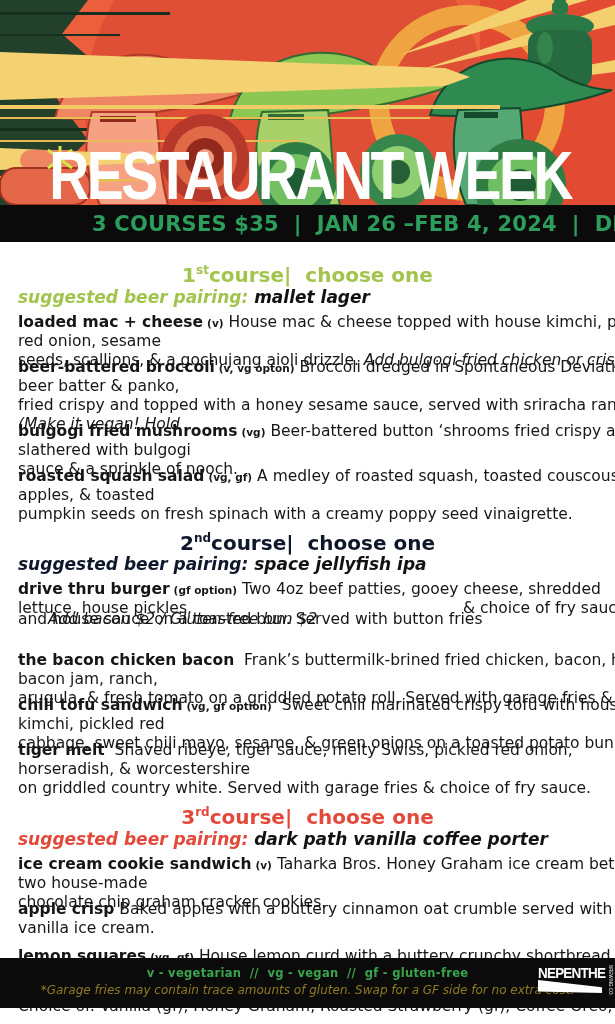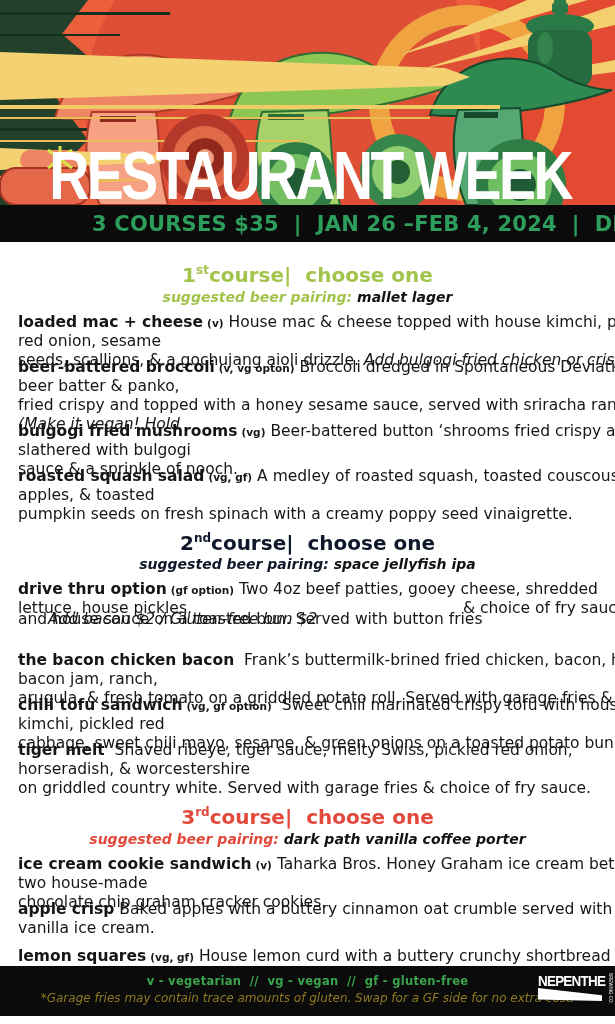--- a/index.html
+++ b/index.html
@@ -18,35 +18,35 @@
     font-family:"DejaVu Sans",sans-serif;letter-spacing:.2px;}
   
   .menu{padding:4px 0 0 18px;font-size:15.5px;line-height:19px;}
   .line{white-space:pre;height:19px;overflow:visible;}
   .iname{font-weight:bold;}
   .tag{font-weight:bold;font-size:10.5px;position:relative;top:0;margin:0 5px 0 4px;}
   .it{font-style:italic;}
   .course-head{text-align:center;font-weight:bold;font-size:20px;line-height:24px;white-space:pre;
     margin:2px 18px 0 0;}
   .course-head sup{font-size:12px;}
-  .pairing{text-align:center;font-style:italic;font-weight:bold;font-size:14px;line-height:20px;
+  .pairing{text-align:left;font-style:italic;font-weight:bold;font-size:17px;line-height:20px;
     margin:0 18px 6px 0;white-space:pre;}
   .pname{color:#121212;}
   .sec-1 .course-head,.sec-1 .plabel{color:#a2c44c;margin-top:12px;}
   .sec-2 .course-head,.sec-2 .plabel{color:#0f172a;}
   .sec-3 .course-head,.sec-3 .plabel{color:#e2493b;}
   .item{margin:0;}
   .item.overlap{margin-top:-12px;}
   .item.gap-sm{margin-top:9px;}
   .item.gap-md{margin-top:12px;}
   .item.gap-lg{margin-top:22px;}
   .line.ovl{position:relative;margin-top:-8px;}
   .ovl-it{position:absolute;left:0;top:0;font-style:italic;margin-left:30px;}
   
-  .footer{position:absolute;left:0;bottom:8px;width:615px;height:50px;background:#0b0b0b;}
+  .footer{position:absolute;left:0;bottom:16px;width:615px;height:50px;background:#0b0b0b;}
   .legend{margin-top:8px;text-align:center;color:#3aa54c;font-weight:bold;font-size:11.5px;
     letter-spacing:.3px;white-space:pre;}
   .note{margin-top:3px;text-align:center;color:#8e7b22;font-style:italic;font-size:12px;white-space:pre;}
   .logo{position:absolute;right:5px;top:7px;width:72px;}
   .logo-text{color:#fff;font-family:"Liberation Sans",sans-serif;font-weight:bold;font-size:13.5px;
     letter-spacing:-.8px;line-height:13px;transform:scaleY(1.15);transform-origin:left top;white-space:pre;}
   .logo-wedge{width:64px;height:13px;background:#fff;margin-top:2px;
     clip-path:polygon(0 0,100% 55%,100% 100%,0 88%);}
   .logo-sub{position:absolute;right:-2px;top:0;color:#fff;font-size:4.5px;line-height:4.5px;
     writing-mode:vertical-rl;font-family:"Liberation Sans",sans-serif;white-space:pre;}
@@ -158,21 +158,21 @@
         <div class="item overlap">
           <div class="line"><span class="iname">roasted squash salad</span><span class="tag">(vg, gf)</span><span class="t">A medley of roasted squash, toasted couscous, gala</span></div>
           <div class="line"><span class="t">apples, &amp; toasted</span></div>
           <div class="line"><span class="t">pumpkin seeds on fresh spinach with a creamy poppy seed vinaigrette.</span></div>
         </div>
       </div>
       <div class="sec sec-2">
         <div class="course-head"><span class="num">2</span><sup class="ord">nd</sup><span class="word">course|</span><span class="sep">  </span><span class="rest">choose one</span></div>
         <div class="pairing"><span class="plabel">suggested beer pairing: </span><span class="pname">space jellyfish ipa</span></div>
         <div class="item">
-          <div class="line"><span class="iname">drive thru option</span><span class="tag">(gf option)</span><span class="t">Two 4oz beef patties, gooey cheese, shredded</span></div>
+          <div class="line"><span class="iname">drive thru burger</span><span class="tag">(gf option)</span><span class="t">Two 4oz beef patties, gooey cheese, shredded</span></div>
           <div class="line"><span class="t">lettuce, house pickles,                                                       &amp; choice of fry sauce.</span></div>
           <div class="line ovl"><span class="ovl-reg">and house sauce on a toasted bun. Served with button fries</span><span class="ovl-it">Add bacon $2 / Gluten-free bun $2</span></div>
         </div>
         <div class="item gap-lg">
           <div class="line"><span class="iname">the bacon chicken bacon</span><span class="t">  Frank’s buttermilk-brined fried chicken, bacon, house</span></div>
           <div class="line"><span class="t">bacon jam, ranch,</span></div>
           <div class="line"><span class="t">arugula, &amp; fresh tomato on a griddled potato roll. Served with garage fries &amp;</span></div>
         </div>
         <div class="item overlap">
           <div class="line"><span class="iname">chili tofu sandwich</span><span class="tag">(vg, gf option)</span><span class="t"> Sweet chili marinated crispy tofu with house</span></div>

